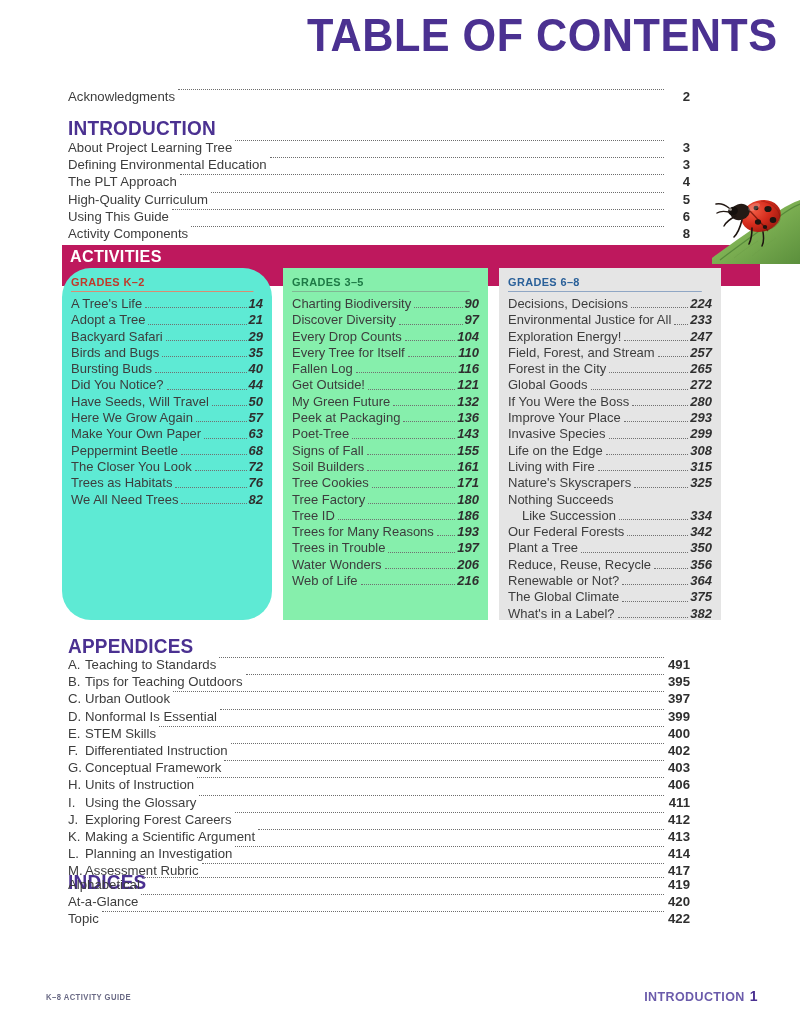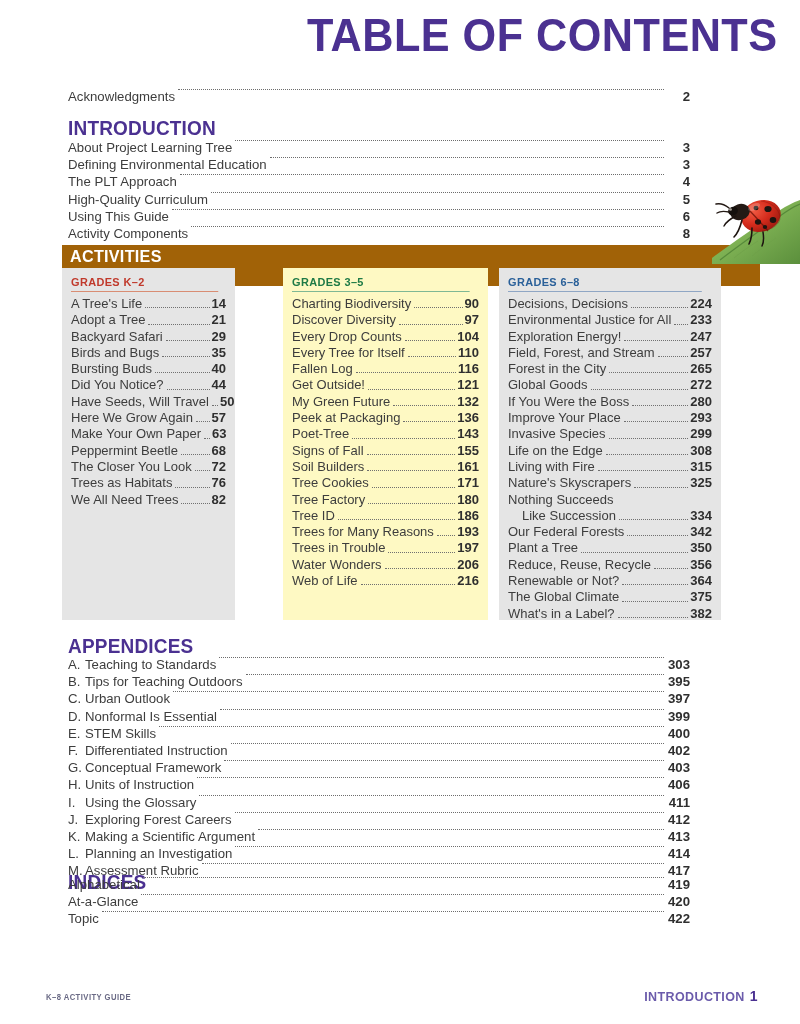--- a/index.html
+++ b/index.html
@@ -80,21 +80,21 @@
     transform-origin: left center;
   }
 
   
   .activities-banner {
     position: absolute;
     left: 62px;
     top: 245px;
     width: 698px;
     height: 41px;
-    background: #a16207;
+    background: #be185d;
   }
   .activities-banner .banner-text {
     position: absolute;
     left: 8px;
     top: 2px;
     font-family: "Liberation Sans Narrow", "Liberation Sans", sans-serif;
     font-size: 17px;
     font-weight: bold;
     color: #ffffff;
     letter-spacing: 0.3px;
@@ -103,22 +103,22 @@
   }
 
   
   .grade-col {
     position: absolute;
     top: 268px;
     height: 352px;
     box-sizing: border-box;
     padding: 8px 9px 0 9px;
   }
-  .grade-col.k2 { left: 62px;  width: 173px; background: #e5e5e5; }
-  .grade-col.g35 { left: 283px; width: 205px; background: #fef9c3; }
+  .grade-col.k2 { left: 62px;  width: 210px; background: #5eead4; border-radius: 29px; }
+  .grade-col.g35 { left: 283px; width: 205px; background: #86efac; }
   .grade-col.g68 { left: 499px; width: 222px; background: #e5e5e5; }
 
   .grade-head {
     font-family: "Liberation Sans Narrow", "Liberation Sans", sans-serif;
     font-size: 11.5px;
     font-weight: bold;
     letter-spacing: 0.4px;
     padding-bottom: 3px;
     margin-bottom: 4px;
     transform: scaleX(0.95);
@@ -142,20 +142,21 @@
     margin: 0 2px 4px 3px;
     border-bottom: 1.6px dotted #707070;
     min-width: 6px;
     height: 1px;
   }
   .act-row .pg {
     flex: 0 0 auto;
     font-weight: bold;
     color: #2f2f2f;
     text-align: center;
+    font-style: italic;
   }
 
   
   .act-row.noleader .leader { border-bottom: none; }
   .act-row.indent { padding-left: 14px; }
 
   
   #appendices-head { position: absolute; left: 68px; top: 635px; }
   #appendices-list { top: 656px; }
   #indices-head { position: absolute; left: 68px; top: 871px; }
@@ -583,21 +584,21 @@
   </div>
 
   <div class="sec-head" id="appendices-head">APPENDICES</div>
   <div class="toc-list" id="appendices-list">
       <div class="toc-row apx-row">
         <span class="label">
           <span class="letter">A.</span>
           <span>Teaching to Standards</span>
         </span>
         <span class="leader"></span>
-        <span class="pg">303</span>
+        <span class="pg">491</span>
       </div>
       <div class="toc-row apx-row">
         <span class="label">
           <span class="letter">B.</span>
           <span>Tips for Teaching Outdoors</span>
         </span>
         <span class="leader"></span>
         <span class="pg">395</span>
       </div>
       <div class="toc-row apx-row">

